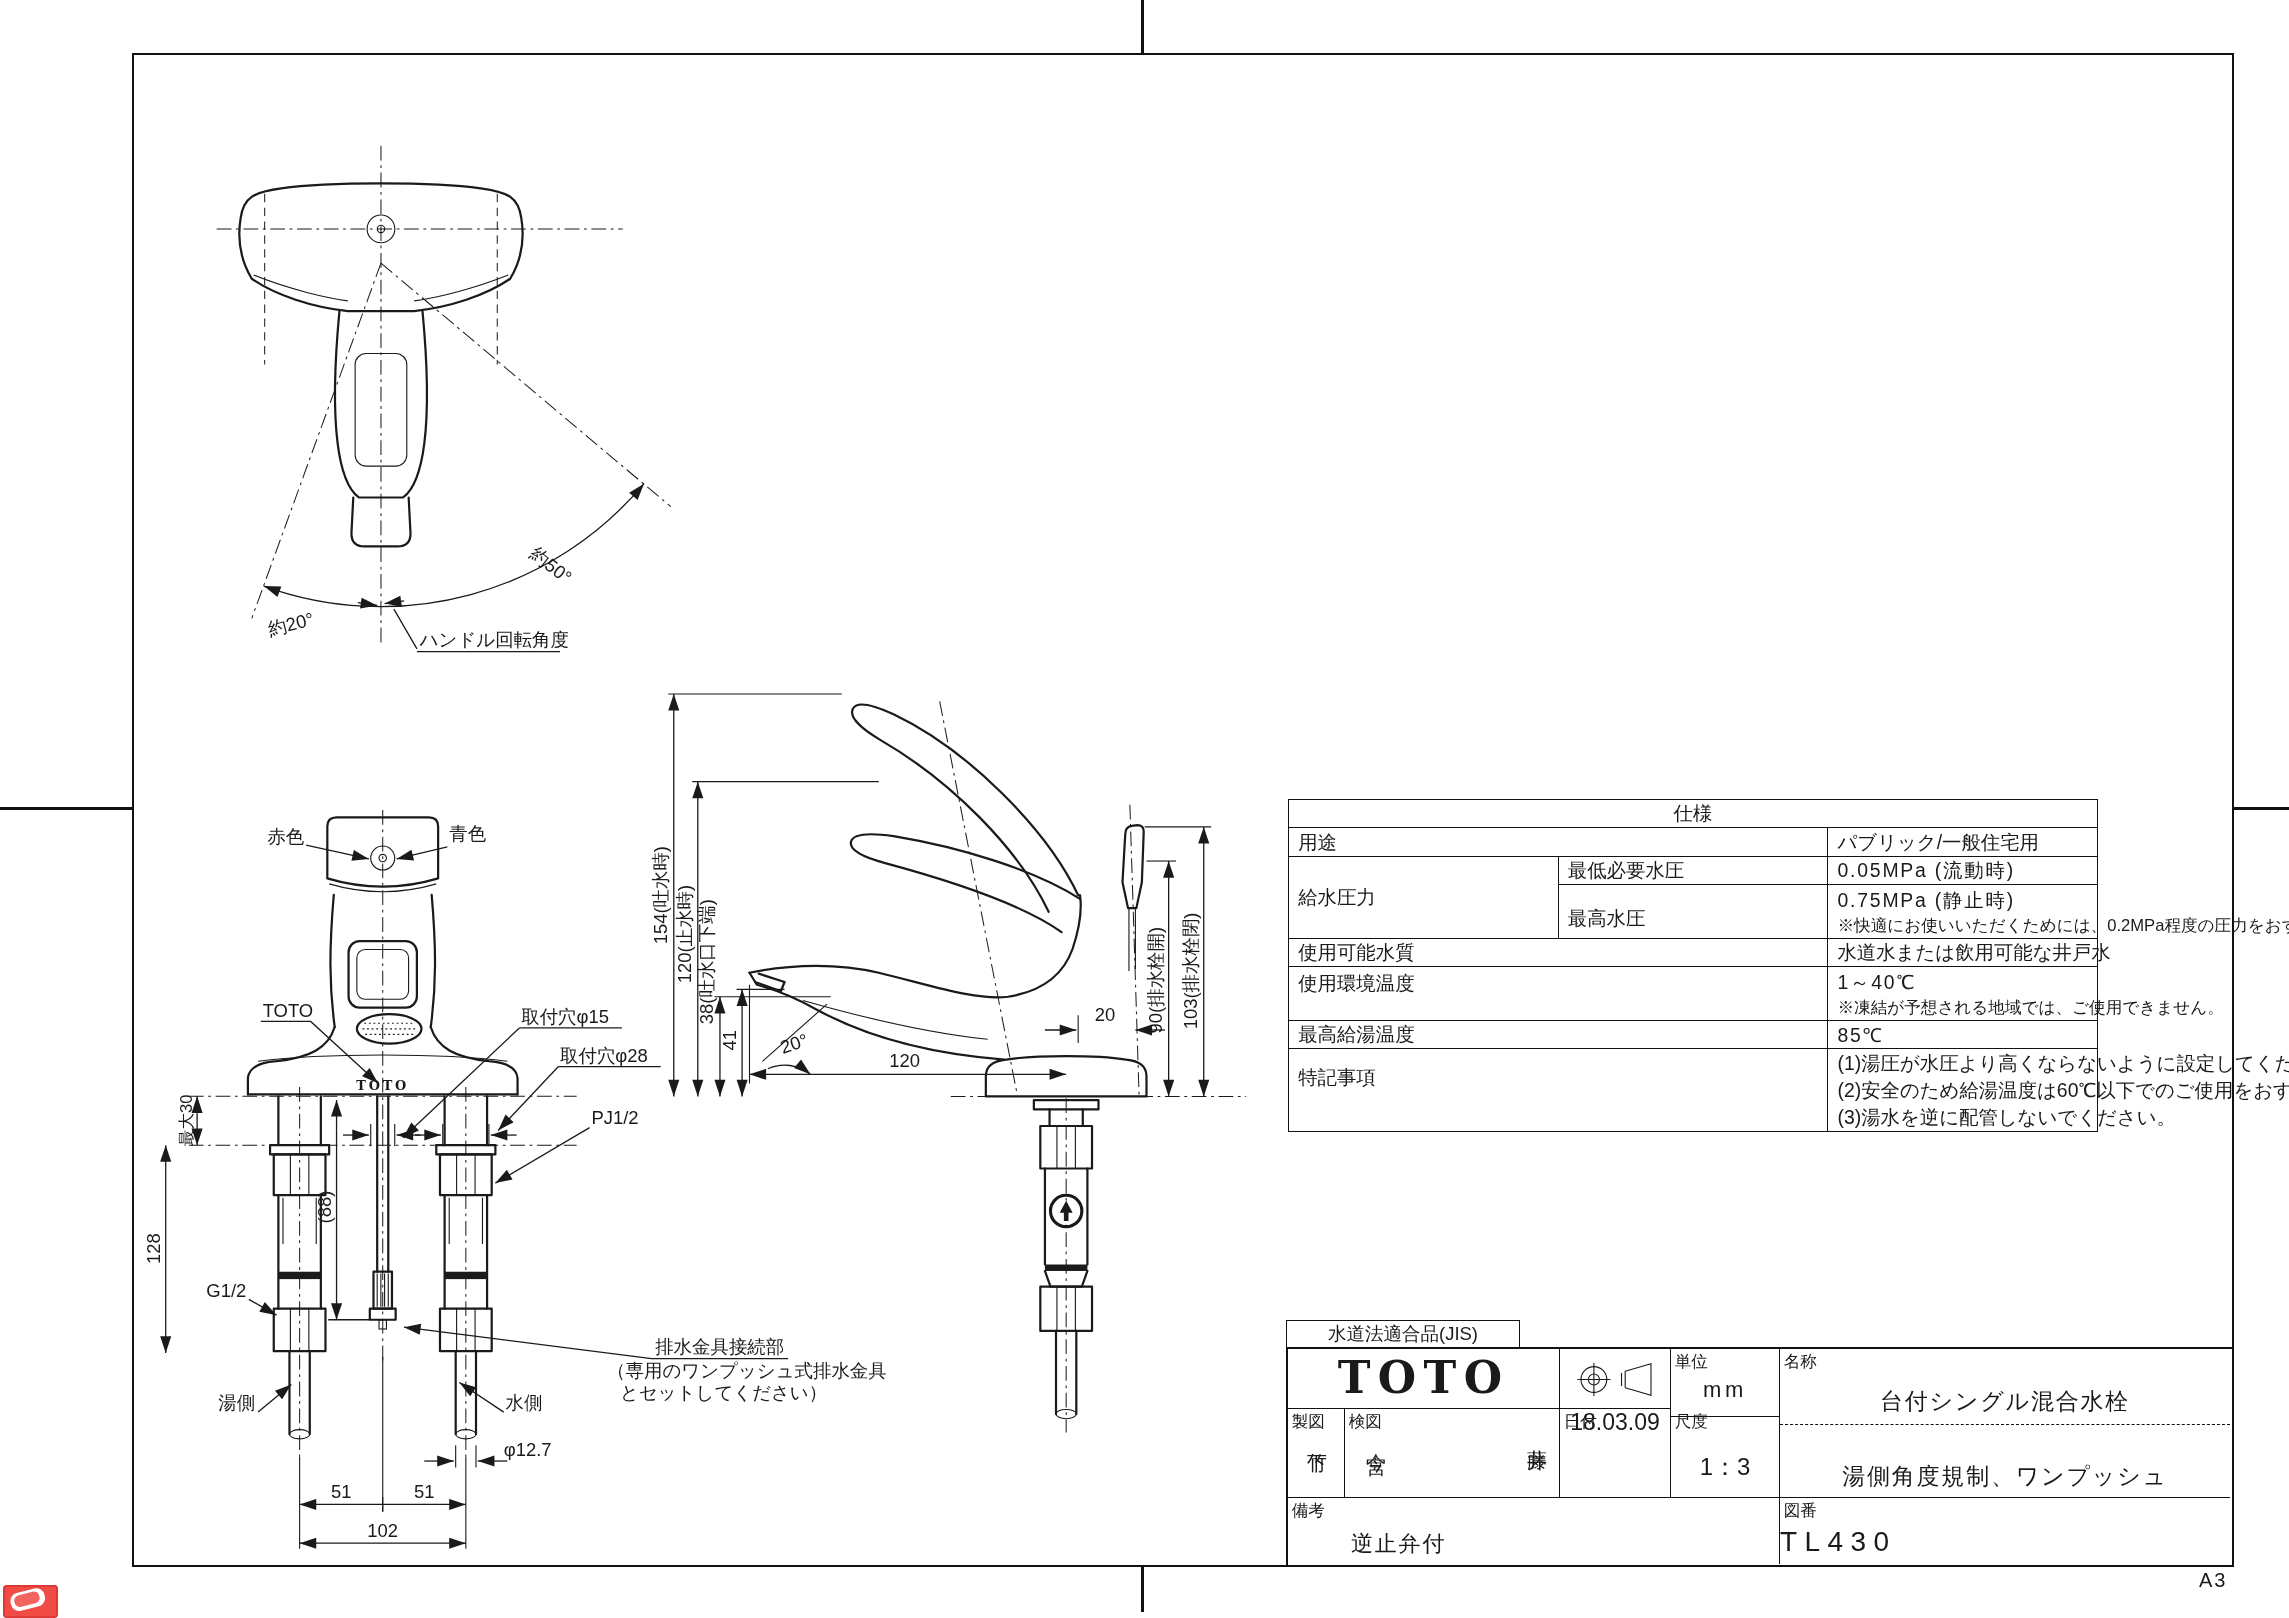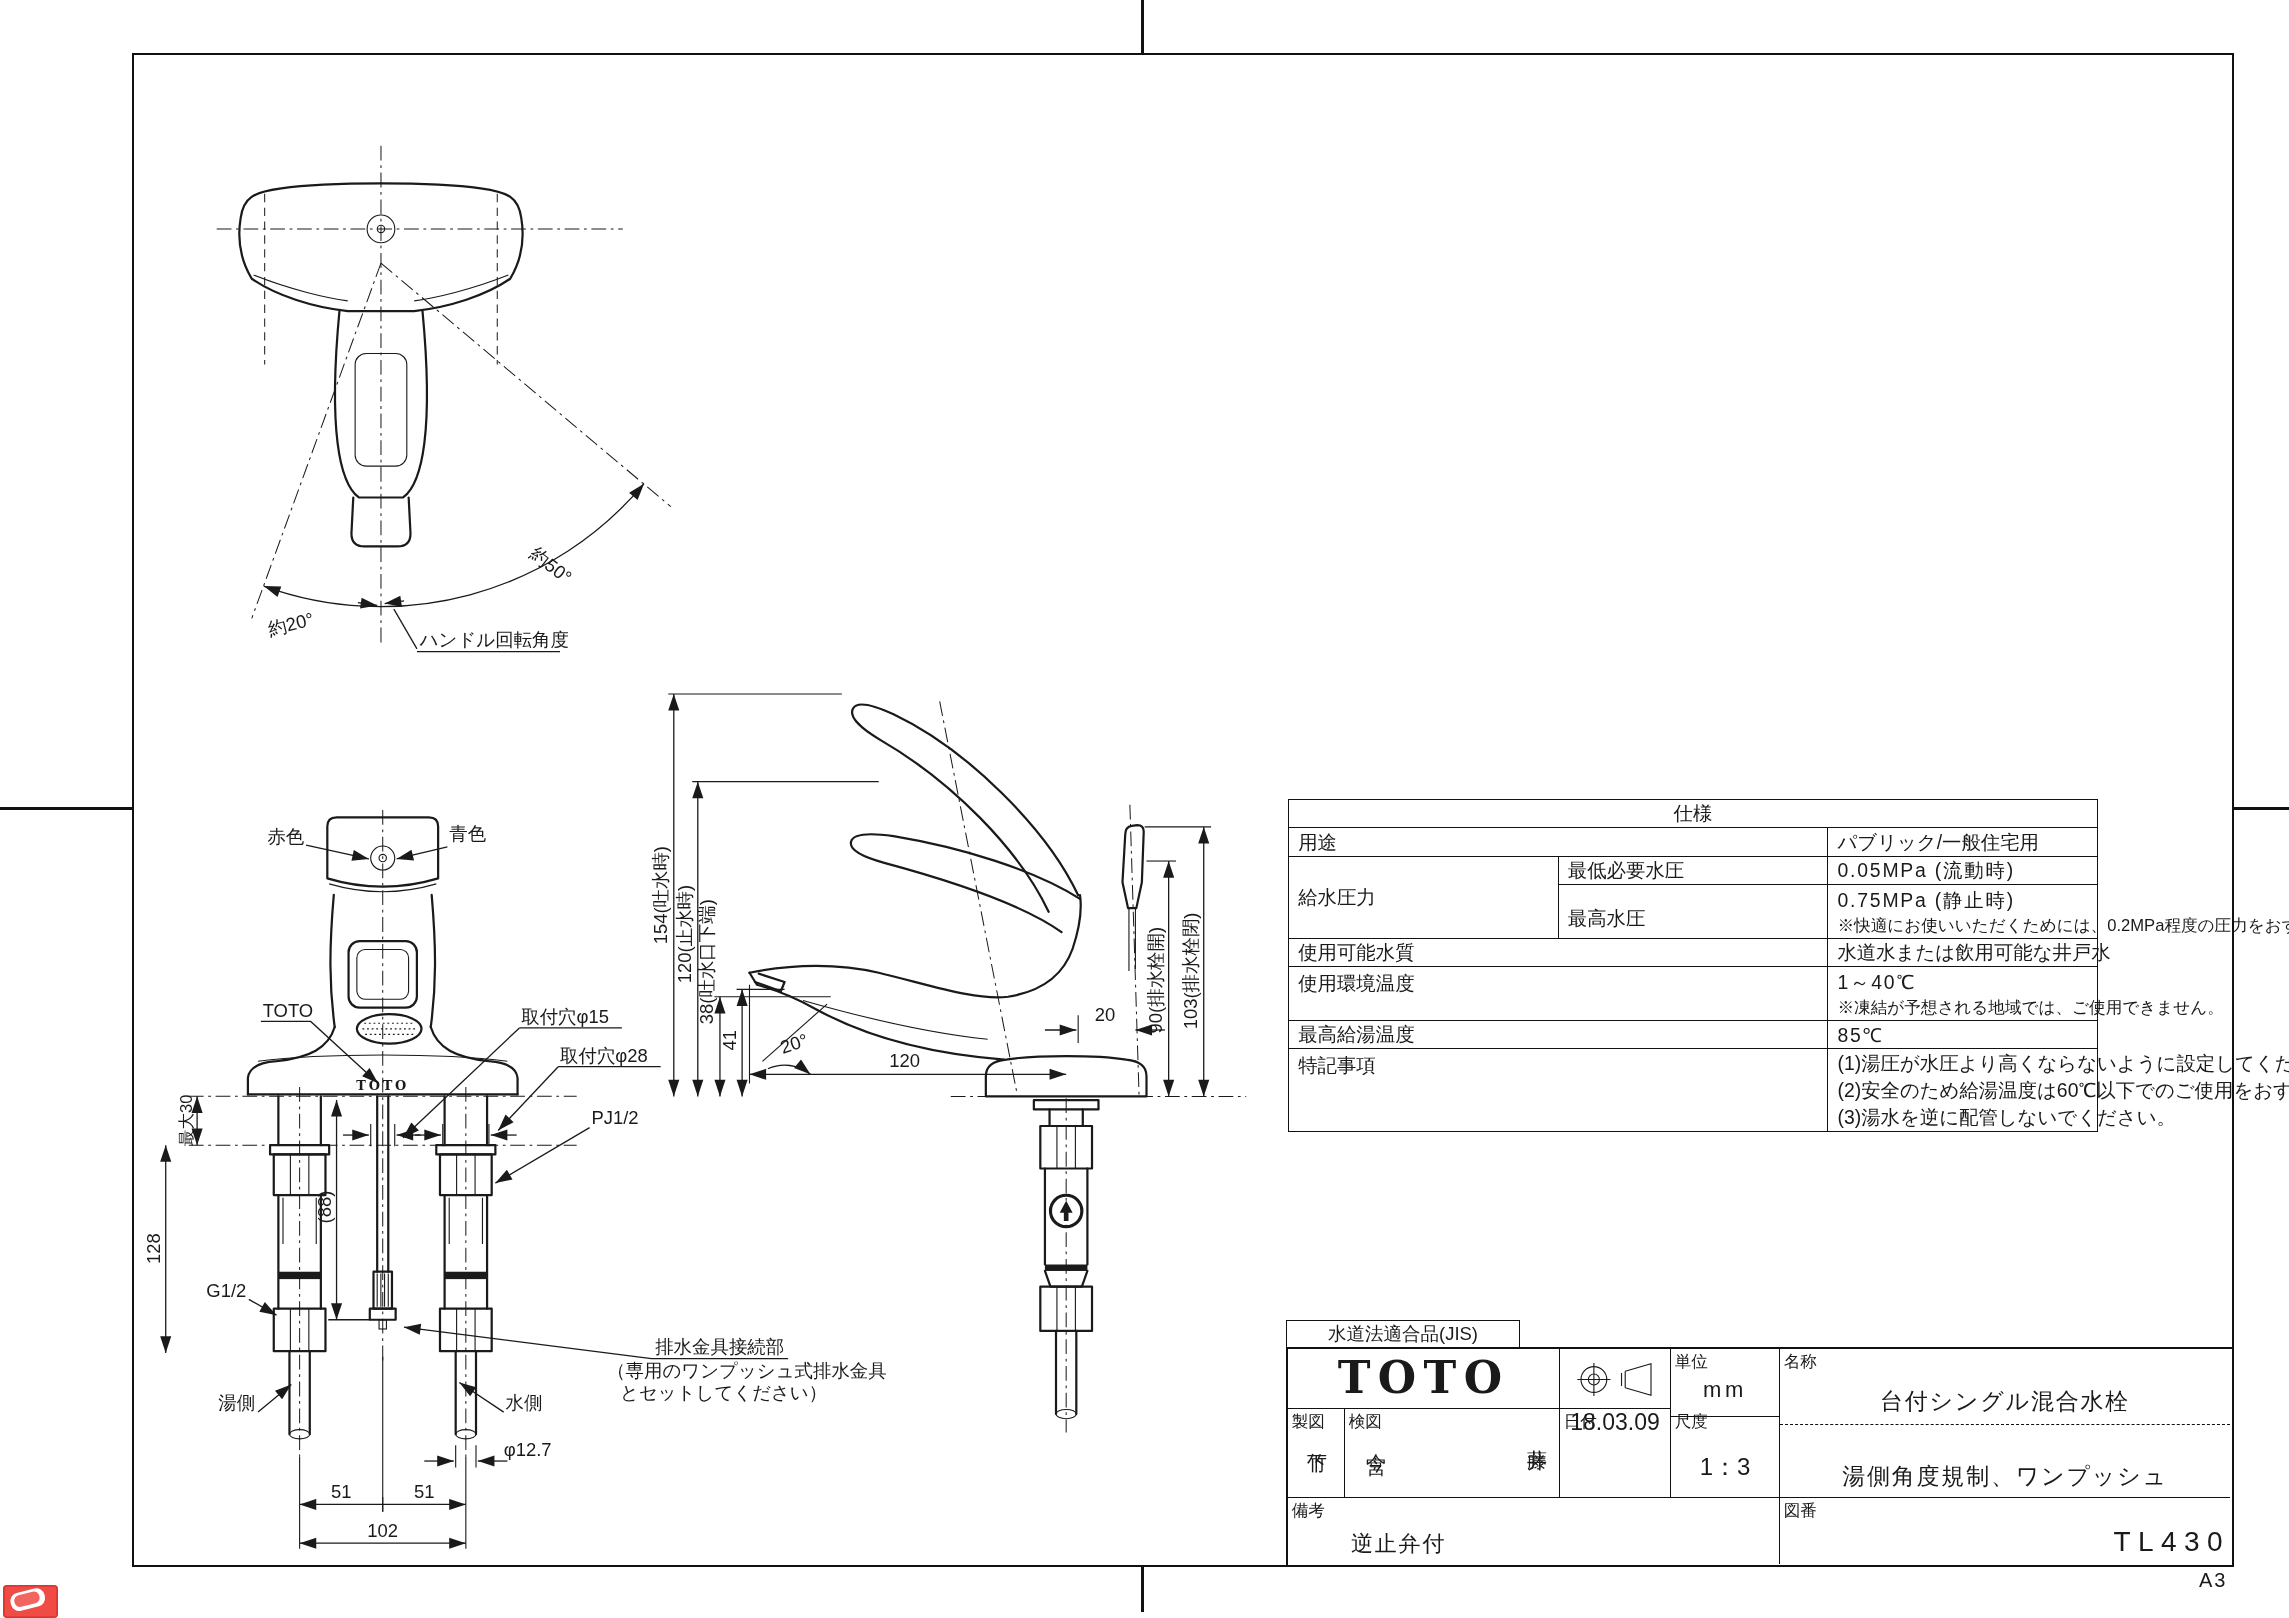--- a/index.html
+++ b/index.html
@@ -312,21 +312,21 @@
       <td>
         <div class="val" style="line-height:28px;">1～40℃</div>
         <div class="note">※凍結が予想される地域では、ご使用できません。</div>
       </td>
     </tr>
     <tr style="height:27px;">
       <td colspan="2">最高給湯温度</td>
       <td class="val">85℃</td>
     </tr>
     <tr style="height:83px;">
-      <td colspan="2" style="vertical-align:top;padding-top:3px;">特記事項</td>
+      <td colspan="2" style="vertical-align:top;padding-top:15px;">特記事項</td>
       <td class="mline">
         <div>(1)湯圧が水圧より高くならないように設定してください。</div>
         <div>(2)安全のため給湯温度は60℃以下でのご使用をおすすめします。</div>
         <div>(3)湯水を逆に配管しないでください。</div>
       </td>
     </tr>
   </tbody>
     </table>
 
   <div class="jis">水道法適合品(JIS)</div>
@@ -373,18 +373,18 @@
       <span class="lab">尺度</span>
       <div style="text-align:center;margin-top:42px;font-size:24px;">1：3</div>
     </div>
 
     <div class="cell" style="left:0;top:149px;width:492px;height:66px;border-right:1.8px solid #111;">
       <span class="lab">備考</span>
       <div style="position:absolute;left:63px;top:31px;font-size:22px;letter-spacing:1.8px;">逆止弁付</div>
     </div>
     <div class="cell" style="left:492px;top:149px;width:450px;height:66px;">
       <span class="lab">図番</span>
-      <div style="text-align:right;margin-top:28px;font-size:28px;letter-spacing:7.4px;">TL430</div>
+      <div style="text-align:left;margin-top:28px;font-size:28px;letter-spacing:7.4px;">TL430</div>
     </div>
   </div>
 
 </div>
 
 
 </body></html>

